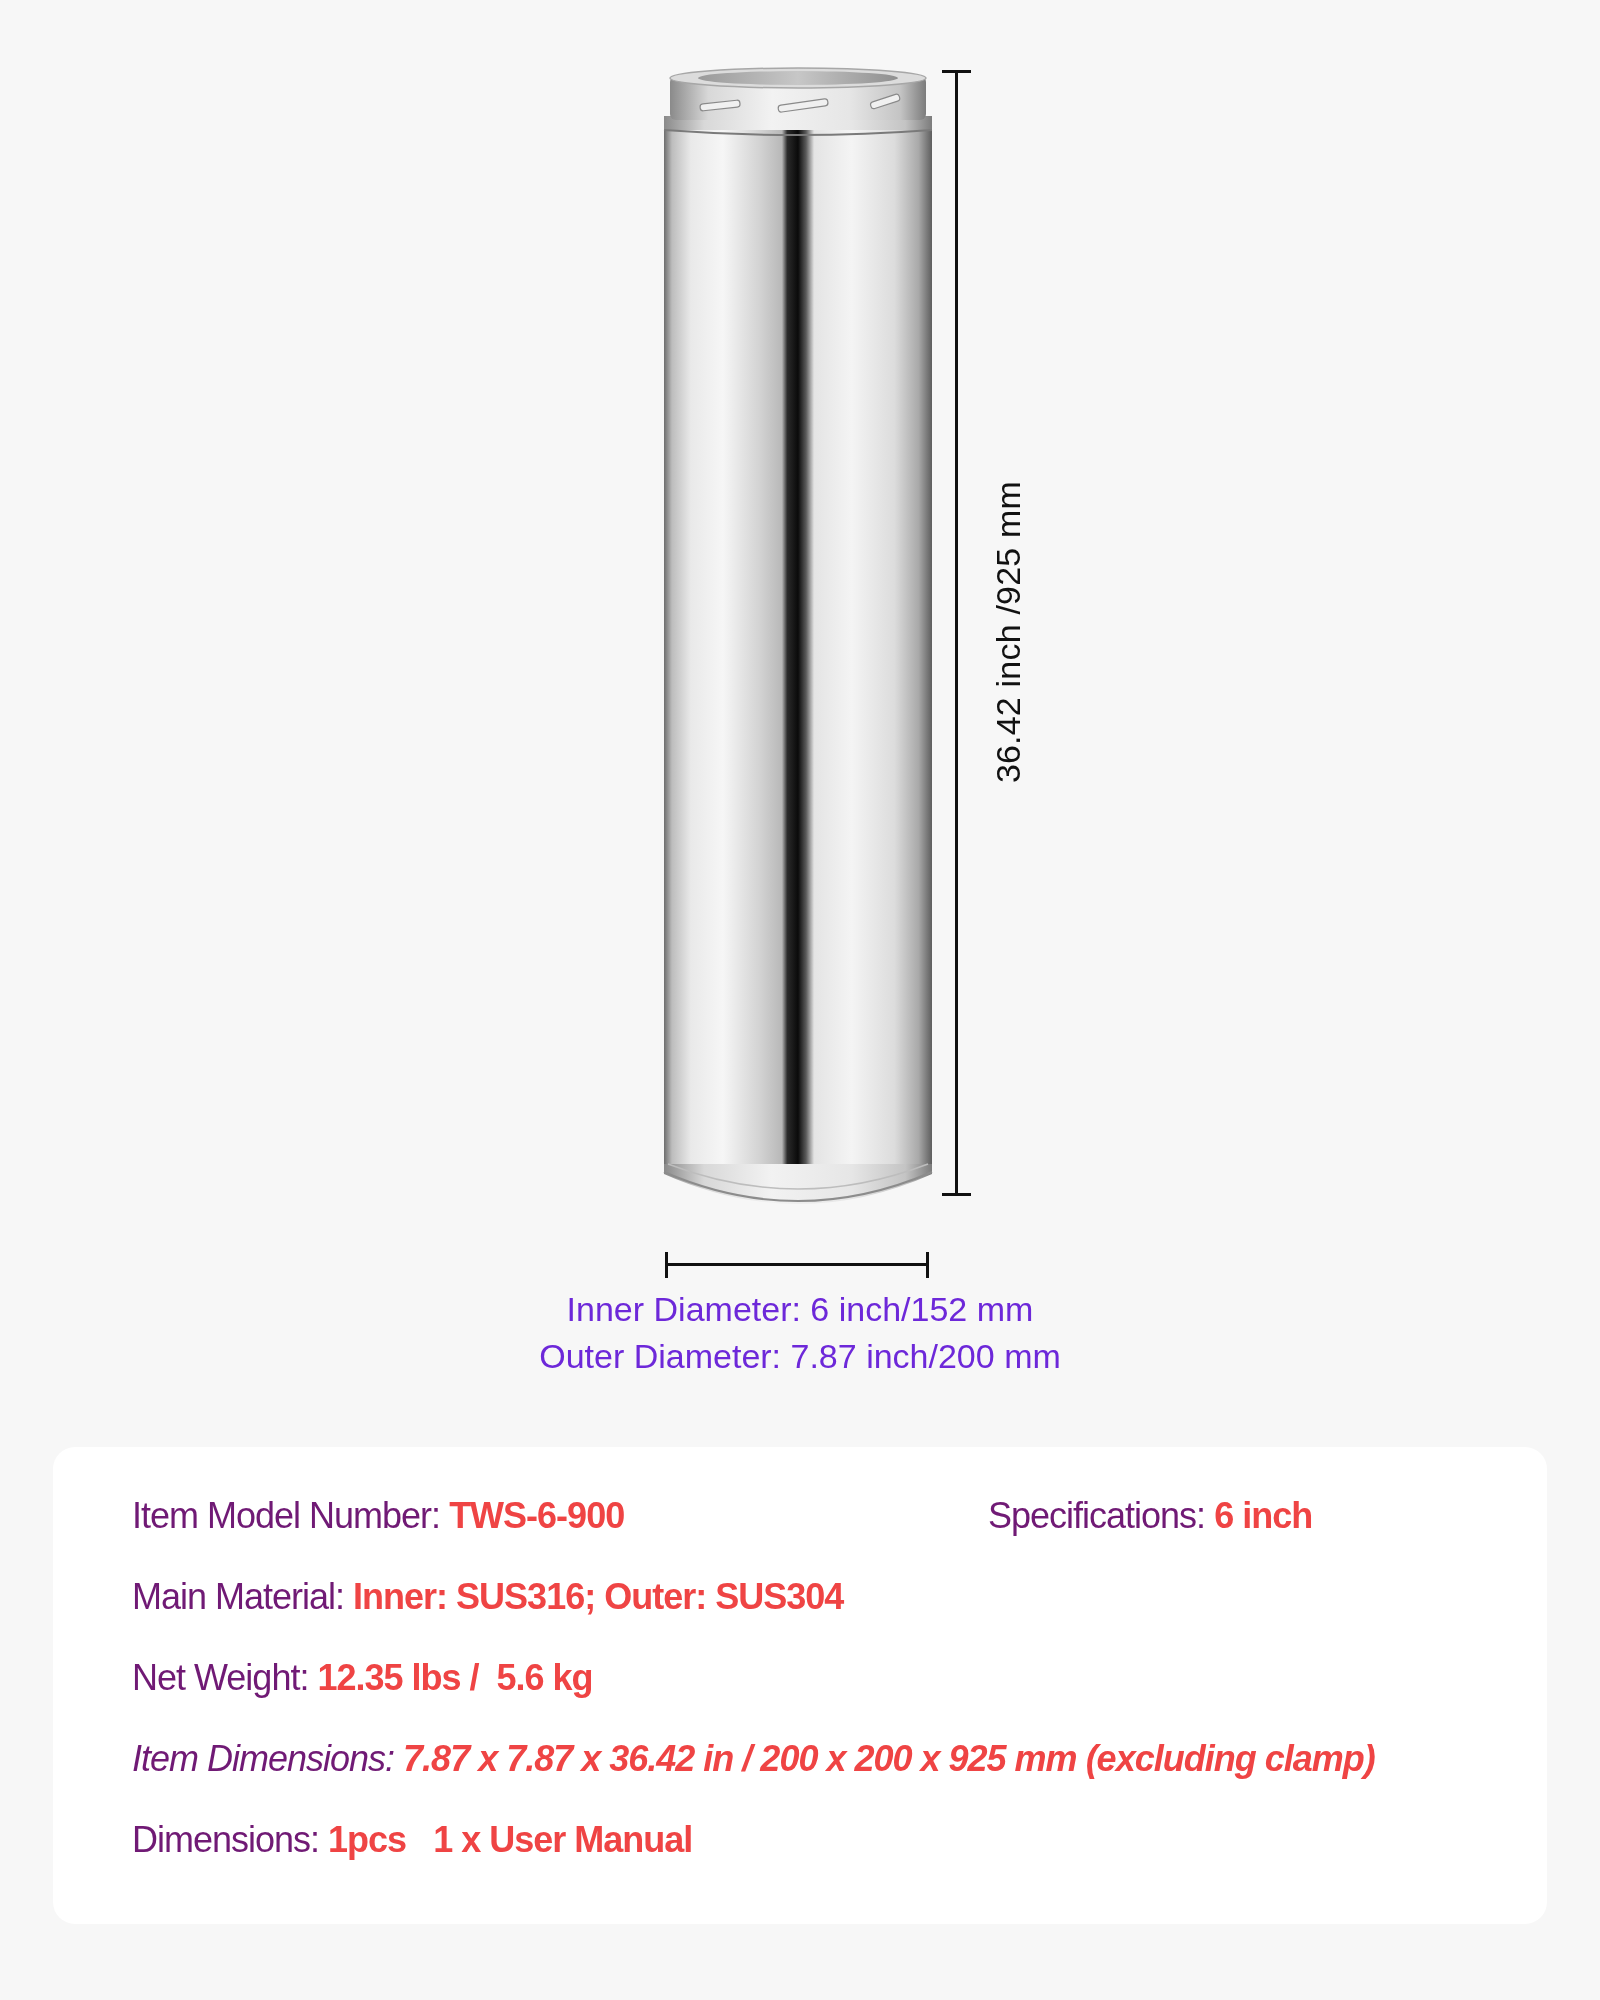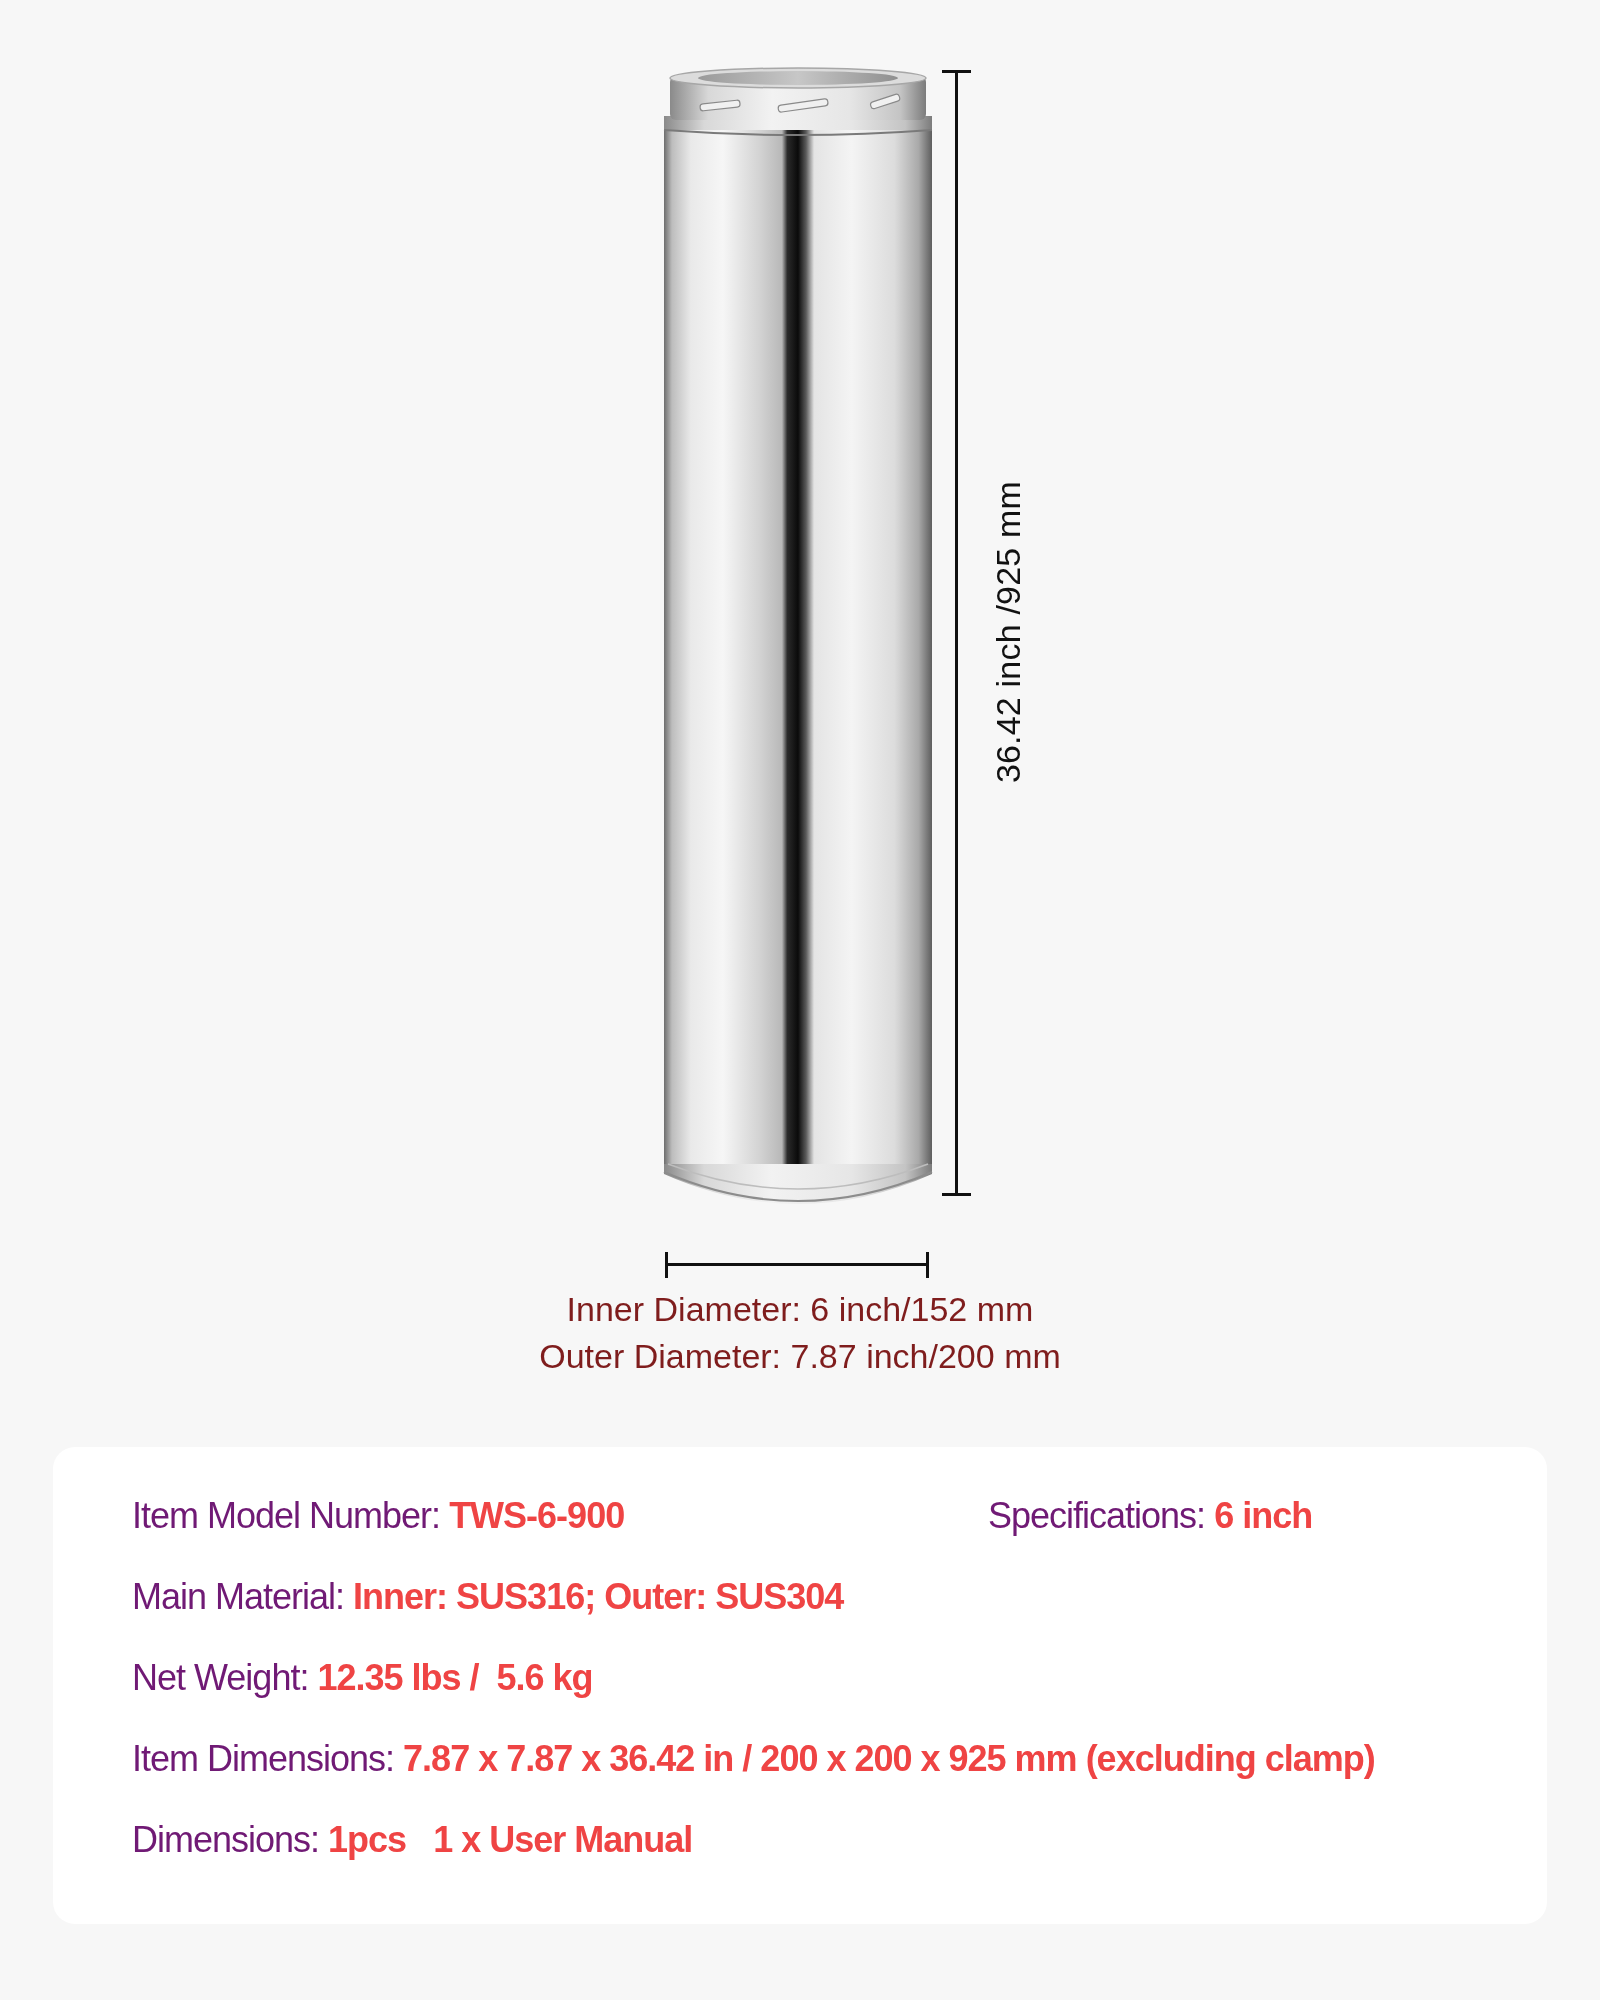--- a/index.html
+++ b/index.html
@@ -87,21 +87,21 @@
   }
   .dim-horizontal .cap.left { left: 0; }
   .dim-horizontal .cap.right { right: 0; }
 
   .diameter-labels {
     position: absolute;
     left: 0;
     width: 1600px;
     top: 1286px;
     text-align: center;
-    color: #7f1d1d;
+    color: #6d28d9;
     font-size: 34px;
     line-height: 47px;
   }
   .diameter-labels div { white-space: nowrap; }
 
   
   .spec-card {
     position: absolute;
     left: 53px;
     top: 1447px;
@@ -204,19 +204,19 @@
   </div>
   <div class="spec-row" style="left:935px; top:48px;">
     <span class="spec-label">Specifications: </span><span class="spec-value">6 inch</span>
   </div>
   <div class="spec-row" style="left:79px; top:129px;">
     <span class="spec-label">Main Material: </span><span class="spec-value">Inner: SUS316; Outer: SUS304</span>
   </div>
   <div class="spec-row" style="left:79px; top:210px;">
     <span class="spec-label">Net Weight: </span><span class="spec-value" style="white-space:pre;">12.35 lbs /  5.6 kg</span>
   </div>
-  <div class="spec-row" style="left:79px; top:291px;">
+  <div class="spec-row" style="left:79px; top:291px;font-style:italic;">
     <span class="spec-label">Item Dimensions: </span><span class="spec-value">7.87 x 7.87 x 36.42 in / 200 x 200 x 925 mm (excluding clamp)</span>
   </div>
   <div class="spec-row" style="left:79px; top:372px;">
     <span class="spec-label">Dimensions: </span><span class="spec-value" style="white-space:pre;">1pcs   1 x User Manual</span>
   </div>
 </div>
 
 </body></html>

